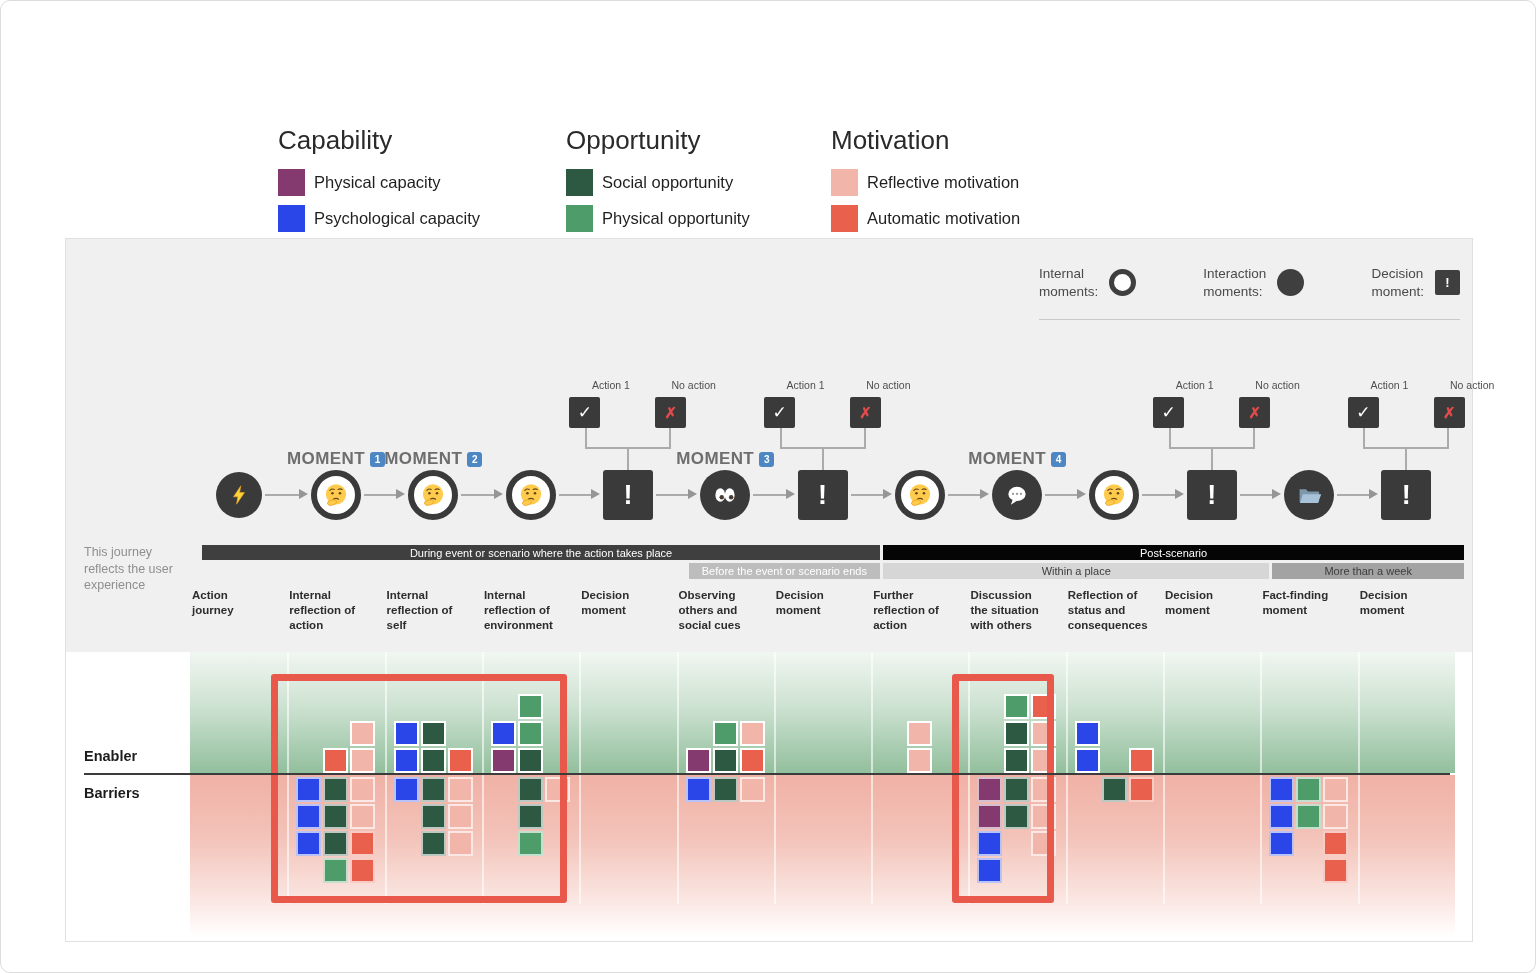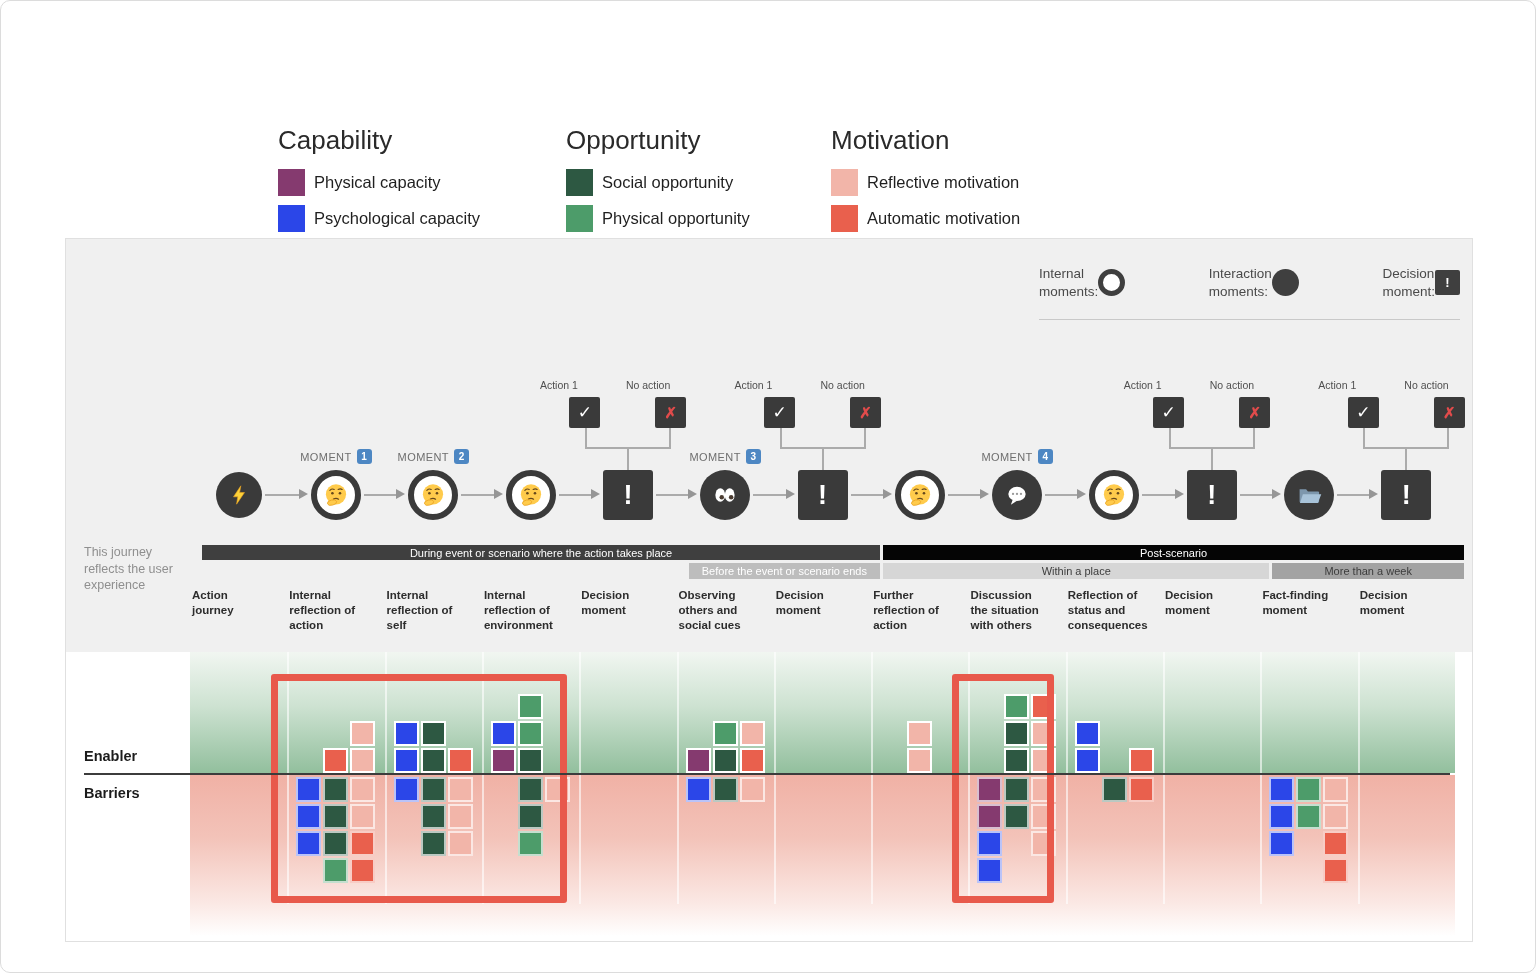--- a/index.html
+++ b/index.html
@@ -15,43 +15,43 @@
   .legend-item .swatch{width:27px;height:27px;flex:0 0 27px;}
   .legend-item .lbl{font-size:16.5px;color:#1f1f1f;}
 
   
   .panel{position:absolute;left:64px;top:237px;width:1406px;height:702px;border:1px solid #e0e0e0;background:#fff;box-sizing:content-box;}
   .journey-sec{position:relative;width:100%;height:413px;background:#f0f0f0;}
   .chart-sec{position:relative;width:100%;height:289px;background:#fff;}
 
   
   .moments-legend{position:absolute;left:973px;top:26px;width:421px;display:flex;align-items:center;justify-content:space-between;}
-  .ml-item{display:flex;align-items:center;}
+  .ml-item{display:flex;align-items:center;gap:11px;}
   .ml-label{font-size:13.5px;color:#4a4a4a;line-height:1.3;}
   .sym-open-circle{width:27px;height:27px;border-radius:50%;background:#fff;border:5.5px solid #3f3f3f;box-sizing:border-box;}
   .sym-filled-circle{width:27px;height:27px;border-radius:50%;background:#3f3f3f;}
   .sym-decision-square{width:25px;height:25px;border-radius:2px;background:#3f3f3f;color:#fff;font-size:13px;font-weight:700;display:flex;align-items:center;justify-content:center;}
   .ml-rule{position:absolute;left:973px;top:80px;width:421px;height:1px;background:#c9c9c9;}
 
   
   .flow-line{position:absolute;height:2px;background:#ababab;top:255px;}
   .flow-head{position:absolute;width:0;height:0;border-top:5.5px solid transparent;border-bottom:5.5px solid transparent;border-left:9px solid #969696;top:250px;}
   .node{position:absolute;display:flex;align-items:center;justify-content:center;box-sizing:border-box;}
   .node.open{background:#fff;border:6.5px solid #3a3a3a;border-radius:50%;}
   .node.filled{background:#3a3a3a;border-radius:50%;}
   .node.decision{background:#3a3a3a;border-radius:3px;color:#fff;font-size:27px;font-weight:800;}
   .node svg{width:26px;height:26px;display:block;}
   .node.small svg{width:22px;height:22px;}
   .moment-chip{position:absolute;top:210px;width:130px;display:flex;align-items:center;justify-content:center;gap:5px;}
-  .moment-chip .m-txt{font-size:11px;font-weight:400;color:#6e6e6e;letter-spacing:.4px;}
+  .moment-chip .m-txt{font-size:17px;font-weight:700;color:#6e6e6e;letter-spacing:.4px;}
   .moment-chip .m-num{width:15px;height:15px;border-radius:3px;background:#4d87c3;color:#fff;font-size:10px;font-weight:700;display:flex;align-items:center;justify-content:center;}
   .branch-sq{position:absolute;width:31px;height:31px;top:158px;background:#3a3a3a;border-radius:2px;display:flex;align-items:center;justify-content:center;}
   .branch-sq.yes{color:#fff;font-size:17px;}
   .branch-sq.no{color:#e14b4b;font-size:15px;font-weight:700;}
-  .branch-lbl{position:absolute;top:140px;width:90px;text-align:left;font-size:10.5px;color:#4f4f4f;}
+  .branch-lbl{position:absolute;top:140px;width:90px;text-align:right;font-size:10.5px;color:#4f4f4f;}
   .branch-u{position:absolute;top:189px;height:21px;border-left:2px solid #ababab;border-right:2px solid #ababab;border-bottom:2px solid #ababab;box-sizing:border-box;}
   .branch-stem{position:absolute;top:208px;width:2px;height:23px;background:#ababab;}
 
   
   .journey-note{position:absolute;left:18px;top:305px;width:108px;font-size:12.5px;line-height:1.32;color:#8f8f8f;}
   .phase-seg{position:absolute;height:15px;font-size:11px;display:flex;align-items:center;justify-content:center;overflow:hidden;white-space:nowrap;}
   .col-label{position:absolute;top:349px;font-size:11.5px;font-weight:700;color:#2d2d2d;line-height:1.3;box-sizing:border-box;padding-right:16px;padding-left:2px;}
 
   
   .grad-green{position:absolute;left:124px;top:0;width:1265px;height:121px;background:linear-gradient(to bottom,#f1f6f1 0%,#cde2d1 45%,#92bf9d 100%);}

